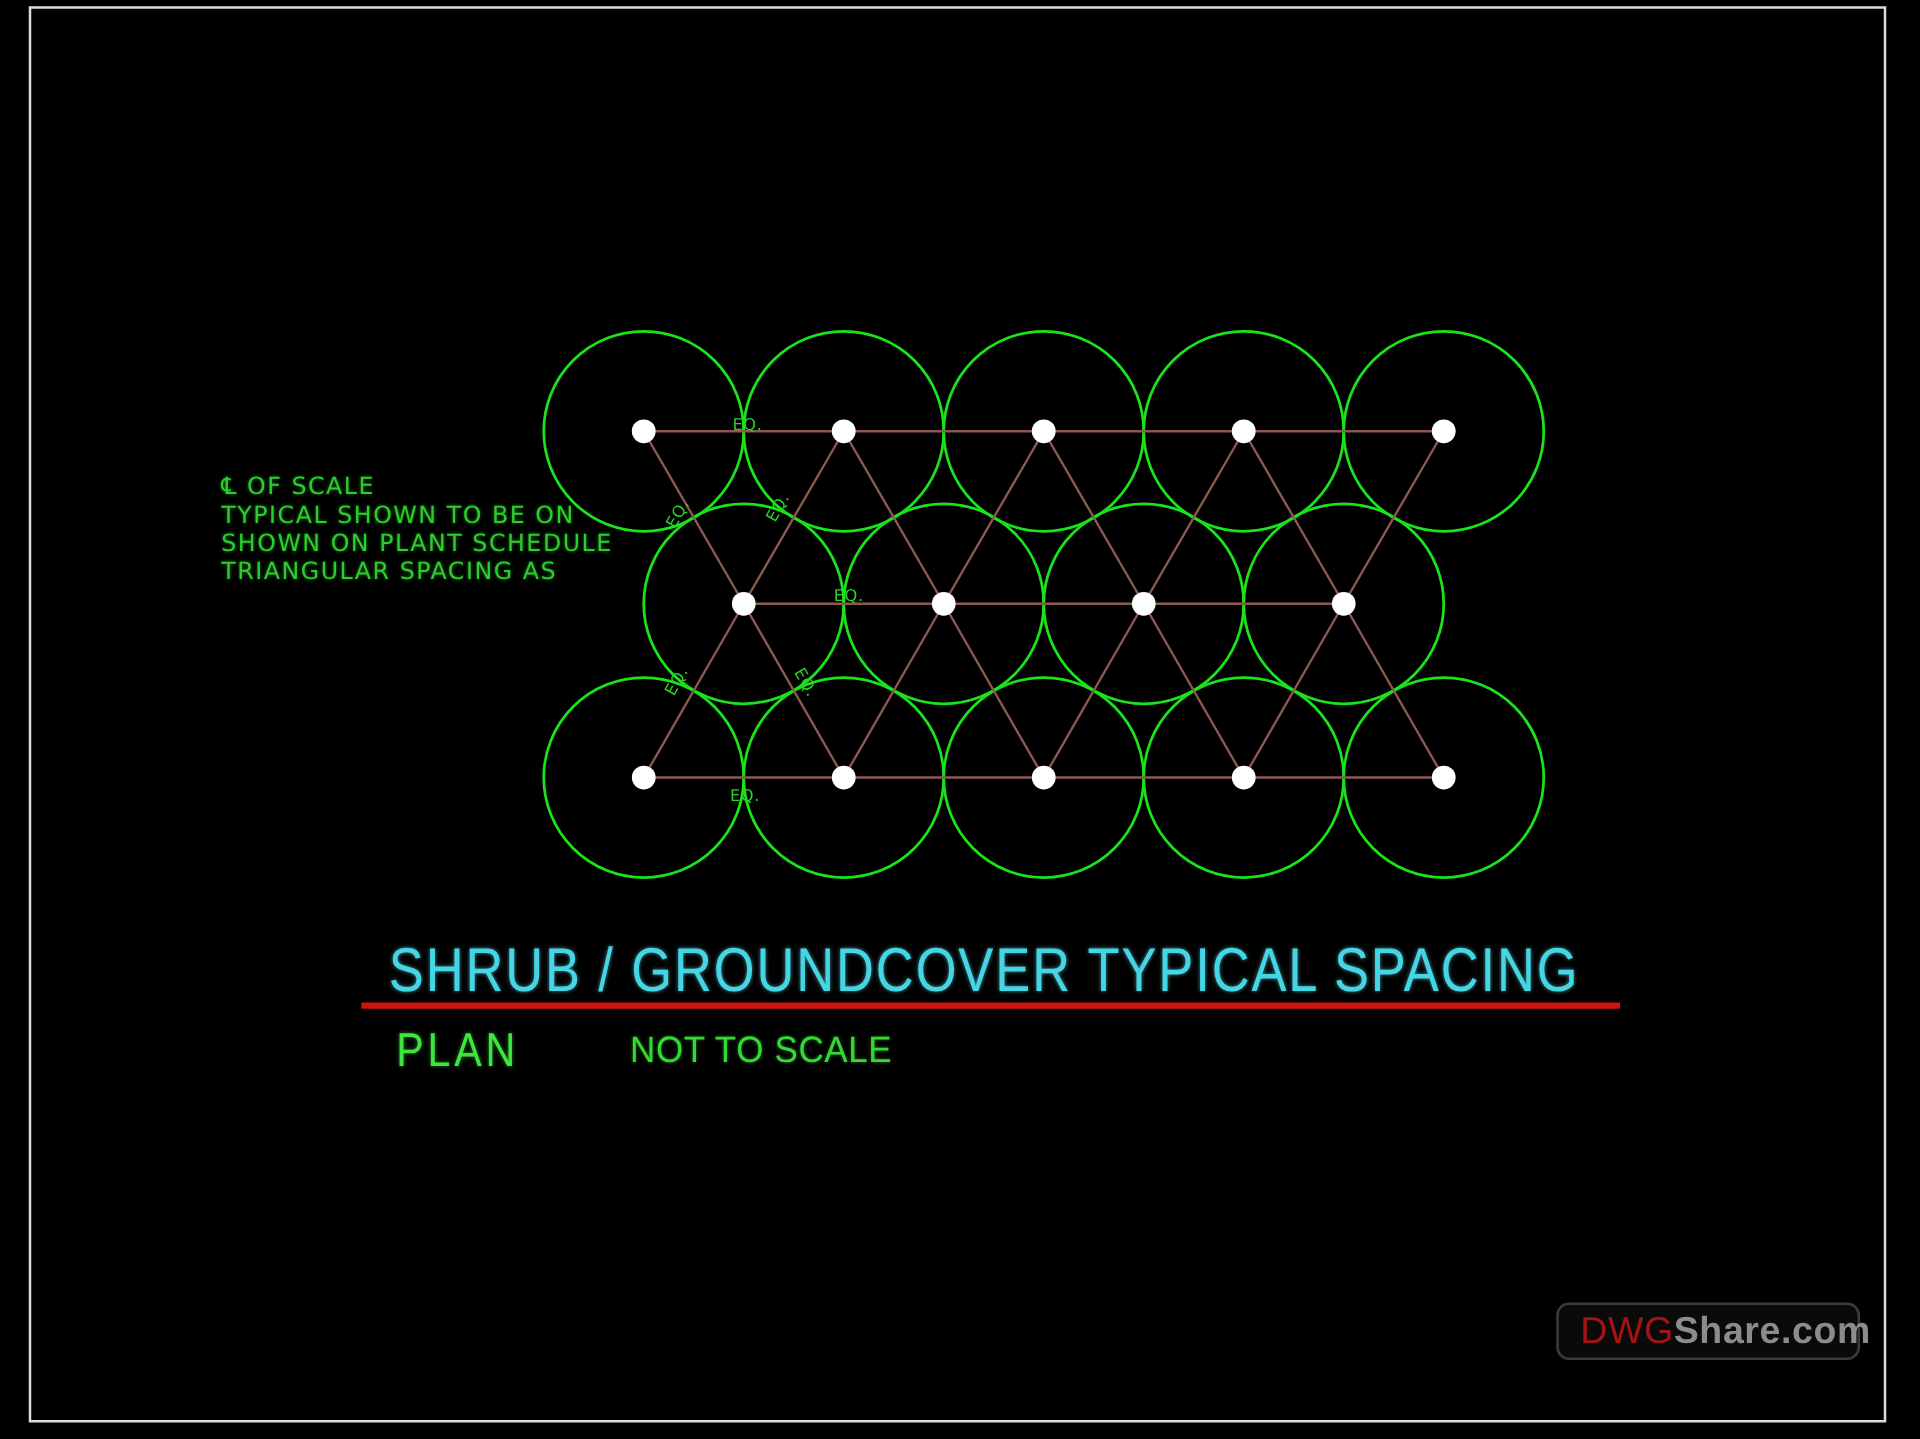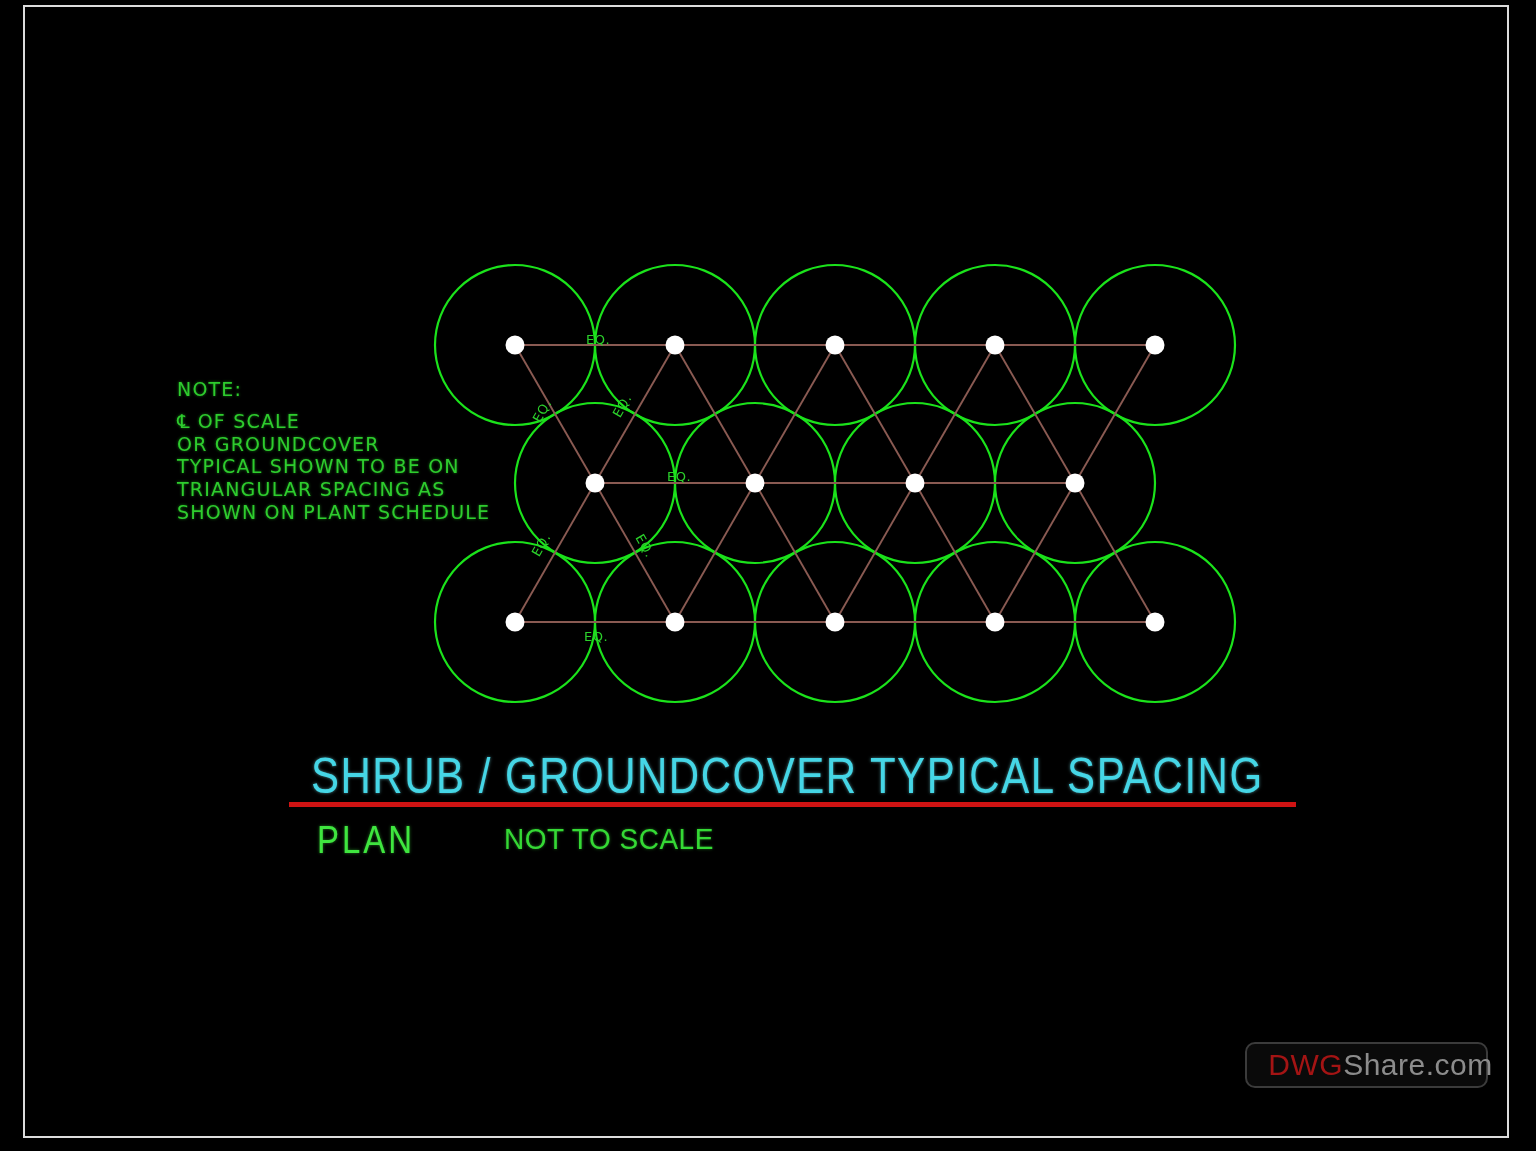--- a/index.html
+++ b/index.html
@@ -38,21 +38,21 @@
   .scale-label{left:504px;top:823px;color:var(--scale_green,#35d935);font-size:28px;
                letter-spacing:.5px;transform:scale(1,1.05);transform-origin:left top;
                text-shadow:0 0 3px rgba(60,220,60,.5);white-space:nowrap;}
 
   
   .watermark{left:1245px;top:1042px;width:243px;height:46px;box-sizing:border-box;
              border:2px solid #3b3b3b;border-radius:10px;background:#0a0a0a;
              display:flex;align-items:center;justify-content:center;
              font-size:30px;letter-spacing:.5px;white-space:nowrap;}
   .wm-dwg{color:var(--watermark_red,#a41414);margin-left:28px;}
-  .wm-share{color:var(--watermark_gray,#8c8c8c);}
+  .wm-share{color:var(--watermark_gray,#8c8c8c);font-weight:bold;}
 </style>
 </head>
 <body>
 
 <div>
   <div class="abs frame"></div>
 
   <svg id="plan-svg" class="abs" viewBox="0 0 1536 1151">
       <circle cx="515" cy="345" r="80" class="plant"></circle>
       <circle cx="675" cy="345" r="80" class="plant"></circle>
@@ -104,26 +104,24 @@
       <text transform="translate(598 344) rotate(0)" class="eq">EQ.</text>
       <text transform="translate(679 481) rotate(0)" class="eq">EQ.</text>
       <text transform="translate(546 413) rotate(-60)" class="eq">EQ.</text>
       <text transform="translate(626 408) rotate(-60)" class="eq">EQ.</text>
       <text transform="translate(545 547) rotate(-60)" class="eq">EQ.</text>
       <text transform="translate(641 548) rotate(60)" class="eq">EQ.</text>
       <text transform="translate(596 641) rotate(0)" class="eq">EQ.</text>
     </svg>
 
   <div class="abs note">
-    <div class="note-heading">NOTE:</div>
     <div>℄ OF SCALE</div>
-    <div>OR GROUNDCOVER</div>
     <div>TYPICAL SHOWN TO BE ON</div>
+    <div>SHOWN ON PLANT SCHEDULE</div>
     <div>TRIANGULAR SPACING AS</div>
-    <div>SHOWN ON PLANT SCHEDULE</div>
   </div>
 
   <div class="abs title">SHRUB / GROUNDCOVER TYPICAL SPACING</div>
   <div class="abs underline"></div>
   <div class="abs plan-label">PLAN</div>
   <div class="abs scale-label">NOT TO SCALE</div>
 
   <div class="abs watermark">
     <span class="wm-dwg">DWG</span>
       <span class="wm-share">Share.com</span>

